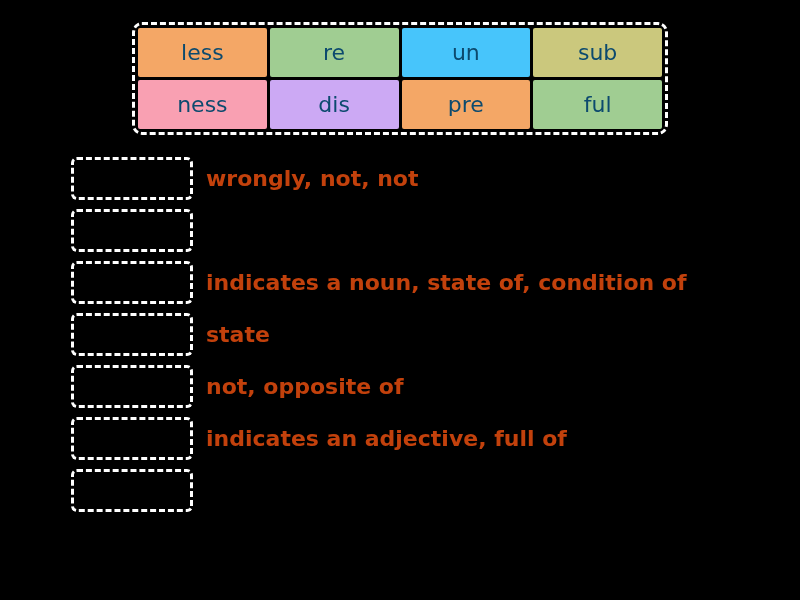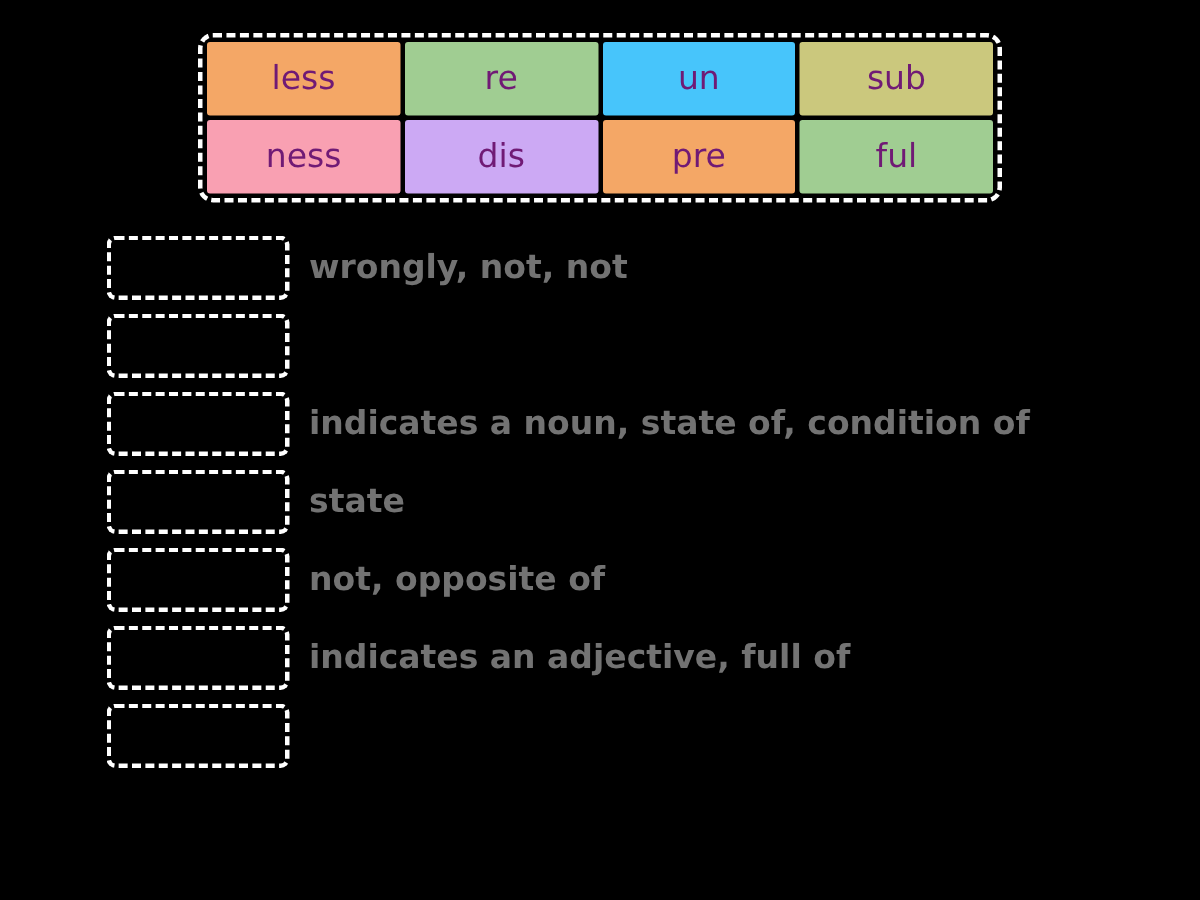--- a/index.html
+++ b/index.html
@@ -28,21 +28,21 @@
     padding: 3px;
     display: grid;
     grid-template-columns: repeat(4, 1fr);
     grid-template-rows: repeat(2, 1fr);
     gap: 3px;
   }
   .tile {
     display: flex;
     align-items: center;
     justify-content: center;
-    color: #701a75;
+    color: #0c4a6e;
     font-size: 22px;
     line-height: 1;
     border-radius: 2px;
     cursor: grab;
     user-select: none;
   }
 
   
   .match-list {
     position: absolute;
@@ -59,21 +59,21 @@
     width: 116px;
     height: 37px;
     box-sizing: content-box;
     border: 3px dashed #ffffff;
     border-radius: 6px;
     background: transparent;
     flex: 0 0 auto;
   }
   .definition {
     margin-left: 13px;
-    color: #737373;
+    color: #c2410c;
     font-size: 22px;
     font-weight: bold;
     white-space: nowrap;
   }
 </style>
 </head>
 <body>
 
 <div class="tray">
   <div class="tile" style="background-color: rgb(244, 167, 102);">less</div>

